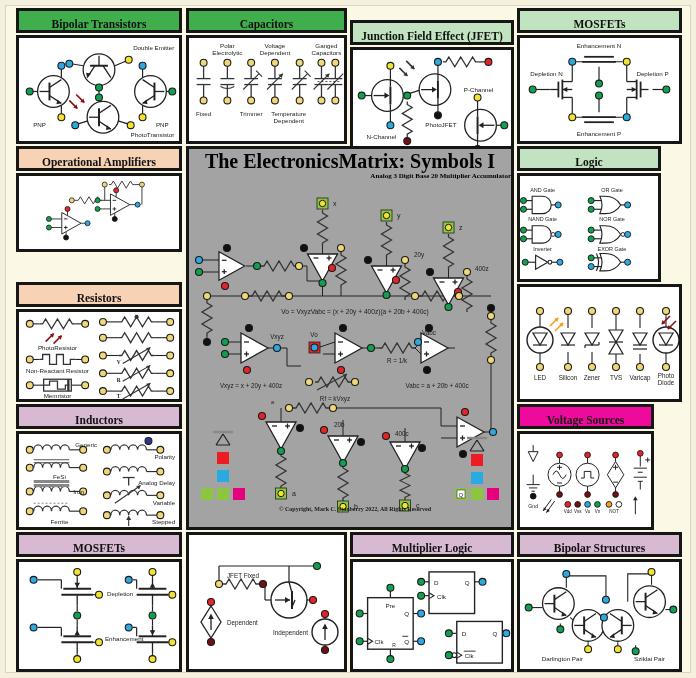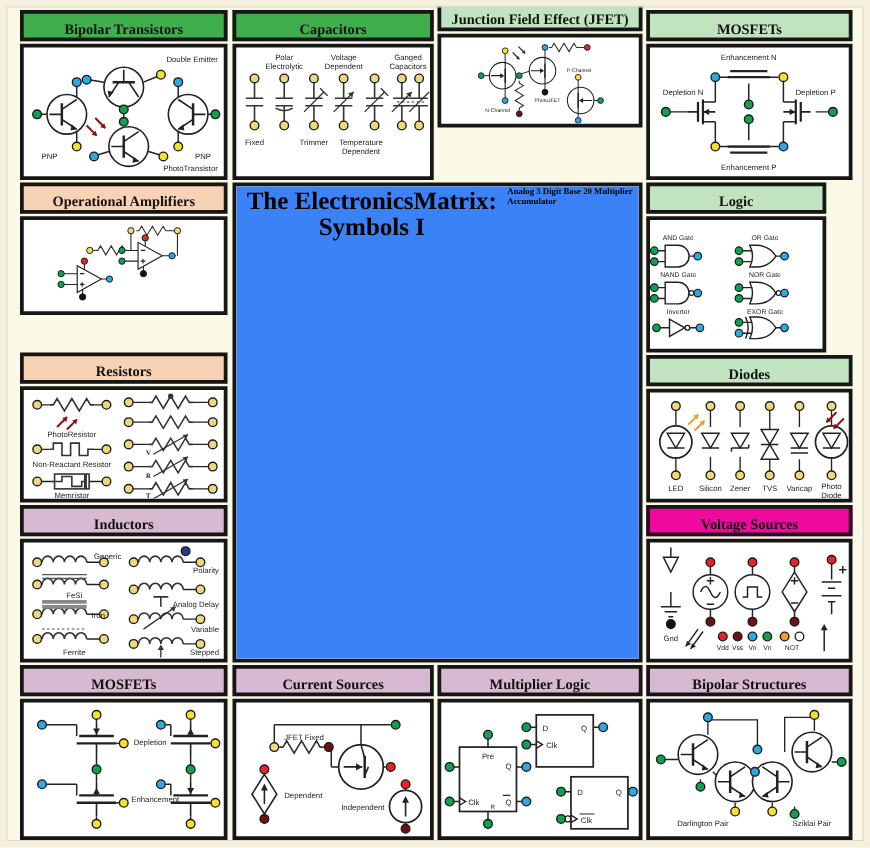--- a/index.html
+++ b/index.html
@@ -6,23 +6,23 @@
   body{width:696px;height:678px;position:relative;background:#fbf8e6;font-family:"Liberation Sans",sans-serif;overflow:hidden}
   .edge{position:absolute;inset:0;border:5px solid #f4f0dd;box-shadow:inset 0 0 0 1px #d9d5c2;pointer-events:none;z-index:50}
   .panel{position:absolute;display:flex;flex-direction:column;gap:2px}
   .ph{flex:0 0 19px;border:3px solid #161616;display:flex;align-items:flex-end;justify-content:center;
       font-family:"Liberation Serif",serif;font-weight:700;font-size:11.5px;color:#111;white-space:nowrap;overflow:hidden}
   .pb{flex:1;border:3px solid #161616;background:#fff;overflow:hidden;position:relative}
   .hg{background:#41ae4d}.hp{background:#c2e3c0}.hpe{background:#f8d2b4}.hm{background:#d7b9d1}.hmg{background:#ee0a9c}
   svg{display:block;width:100%;height:100%}
   text{font-size:6.3px;fill:#1c1c1c}
   .t55{font-size:5.5px}.t5{font-size:5px}.t7{font-size:7px}
-  .cw{display:flex;flex-direction:row;height:100%;background:#3b82f6}
+  .cw{display:flex;flex-direction:column;height:100%;background:#a3a3a3}
   .ttl{font-family:"Liberation Serif",serif;font-weight:700;font-size:20px;line-height:1.05;text-align:center;padding-top:2px}
-  .sub{font-family:"Liberation Serif",serif;font-weight:700;font-size:7px;text-align:left;padding:0 0 2px}
+  .sub{font-family:"Liberation Serif",serif;font-weight:700;font-size:7px;text-align:right;padding:0 0 2px}
   .cw svg{flex:1}
   .fser{font-family:"Liberation Serif",serif;font-weight:700}
 </style>
 </head>
 <body>
 
 <svg width="0" height="0" style="position:absolute">
 <defs>
   <polyline id="rz" points="0,0 3,0 6,-5 12,5 18,-5 24,5 30,-5 33,0 36,0" fill="none" stroke="#333" stroke-width="1.3"></polyline>
   <circle id="dot" r="3.5" stroke="#1a1a1a" stroke-width="1.1"></circle>
@@ -214,21 +214,21 @@
       <text x="138" y="10" text-anchor="middle">Ganged</text>
       <text x="138" y="17" text-anchor="middle">Capacitors</text>
       <text x="14" y="79" text-anchor="middle">Fixed</text>
       <text x="62" y="79" text-anchor="middle">Trimmer</text>
       <text x="100" y="79" text-anchor="middle">Temperature</text>
       <text x="100" y="86" text-anchor="middle">Dependent</text>
     </svg>
   </div>
 </section>
 
-<section class="panel" style="left:350px;top:0;width:164px;height:102px">
+<section class="panel" style="left:350px;top:20px;width:164px;height:136px">
   <div class="ph hp">
       <span>Junction Field Effect (JFET)</span>
     </div>
   <div class="pb">
     <svg viewBox="0 0 158 104">
       <g stroke="#222" stroke-width="1.2" fill="none">
         <line x1="10" y1="46" x2="20" y2="46"></line>
           <line x1="37" y1="30" x2="37" y2="18"></line>
           <line x1="37" y1="62" x2="37" y2="74"></line>
         <line x1="56" y1="44" x2="68" y2="40"></line>
@@ -556,23 +556,20 @@
       <text x="106" y="11" text-anchor="middle">OR Gate</text>
       <text x="26" y="45" text-anchor="middle">NAND Gate</text>
       <text x="106" y="45" text-anchor="middle">NOR Gate</text>
       <text x="26" y="79" text-anchor="middle">Inverter</text>
       <text x="106" y="79" text-anchor="middle">EXOR Gate</text>
     </svg>
   </div>
 </section>
 
 <section class="panel" style="left:517px;top:284px;width:165px;height:118px">
-  <div class="ph hp">
-      <span>Diodes</span>
-    </div>
   <div class="pb">
     <svg viewBox="0 0 159 86">
       <g stroke="#222" stroke-width="1.1" fill="none">
         <line x1="20" y1="13" x2="20" y2="27"></line>
           <line x1="20" y1="53" x2="20" y2="65"></line>
         <line x1="48" y1="13" x2="48" y2="28"></line>
           <line x1="48" y1="52" x2="48" y2="65"></line>
         <line x1="72" y1="13" x2="72" y2="28"></line>
           <line x1="72" y1="52" x2="72" y2="65"></line>
         <line x1="96" y1="13" x2="96" y2="30"></line>
@@ -628,21 +625,21 @@
       <text x="48" y="80" text-anchor="middle">Silicon</text>
       <text x="72" y="80" text-anchor="middle">Zener</text>
       <text x="96" y="80" text-anchor="middle">TVS</text>
       <text x="120" y="80" text-anchor="middle">Varicap</text>
       <text x="146" y="78" text-anchor="middle">Photo</text>
       <text x="146" y="85" text-anchor="middle">Diode</text>
     </svg>
   </div>
 </section>
 
-<section class="panel" style="left:517px;top:404px;width:165px;height:126px">
+<section class="panel" style="left:517px;top:404px;width:137px;height:126px">
   <div class="ph hmg">
       <span>Voltage Sources</span>
     </div>
   <div class="pb">
     <svg viewBox="0 0 159 94">
       <g stroke="#222" stroke-width="1.2" fill="none">
         <line x1="16" y1="4" x2="16" y2="12"></line>
           <path d="M10,12 L22,12 L16,24 Z" fill="none"></path>
         <line x1="16" y1="40" x2="16" y2="52"></line>
           <line x1="8" y1="52" x2="24" y2="52"></line>
@@ -957,23 +954,20 @@
           <use href="#dot" x="154" y="81" fill="#f3e32e"></use>
         <use href="#dot" x="134" y="98" fill="#f3e32e"></use>
       </g>
       <text x="88" y="34">Depletion</text>
       <text x="86" y="80">Enhancement</text>
     </svg>
   </div>
 </section>
 
 <section class="panel" style="left:186px;top:532px;width:161px;height:140px">
-  <div class="ph hm">
-      <span>Current Sources</span>
-    </div>
   <div class="pb">
     <svg viewBox="0 0 155 108">
       <g stroke="#222" stroke-width="1.2" fill="none">
         <line x1="30" y1="32" x2="30" y2="18"></line>
           <line x1="30" y1="18" x2="124" y2="18"></line>
         <line x1="100" y1="34" x2="100" y2="18"></line>
         <line x1="72" y1="36" x2="76" y2="36"></line>
           <line x1="76" y1="36" x2="76" y2="52"></line>
           <line x1="76" y1="52" x2="84" y2="52"></line>
         <line x1="106" y1="52" x2="120" y2="52"></line>

